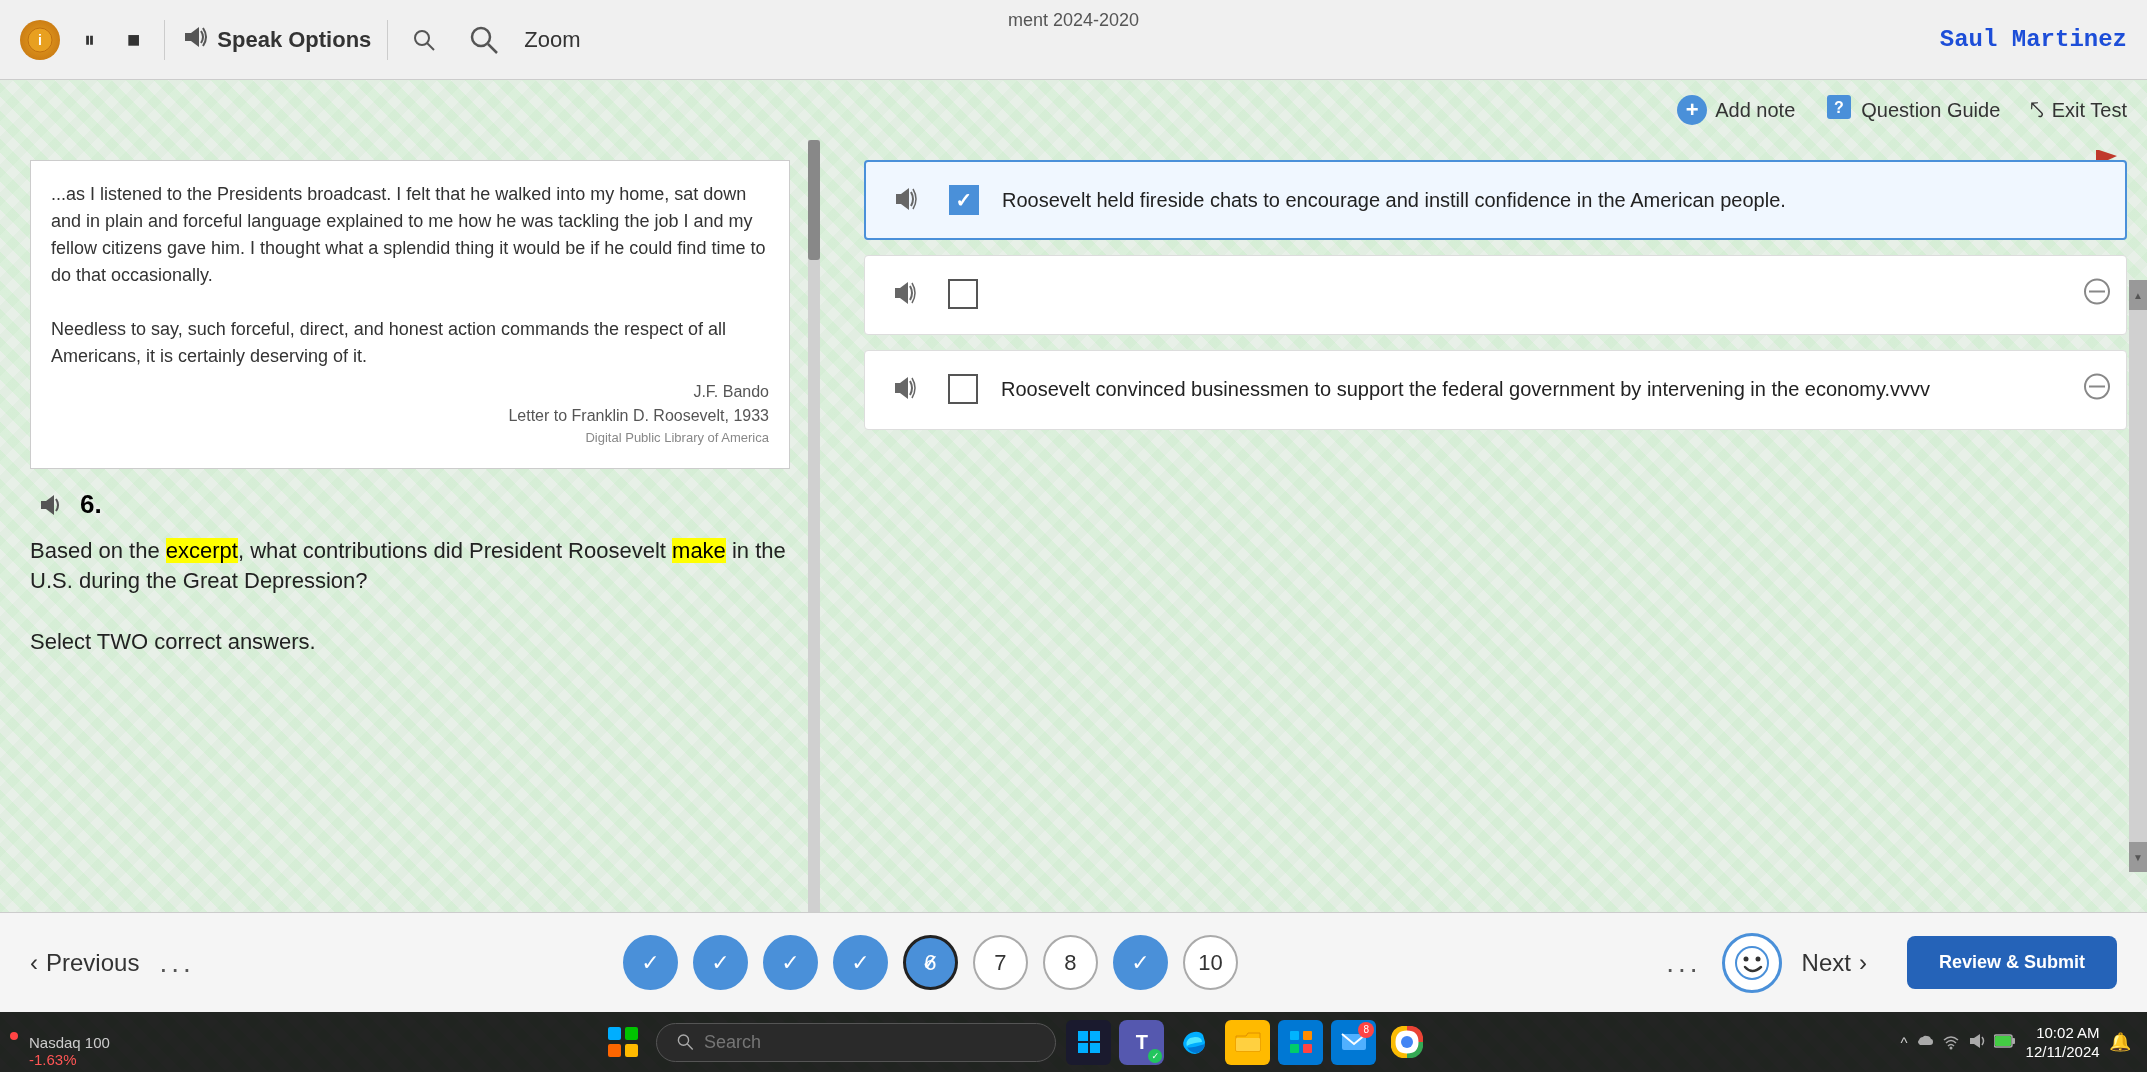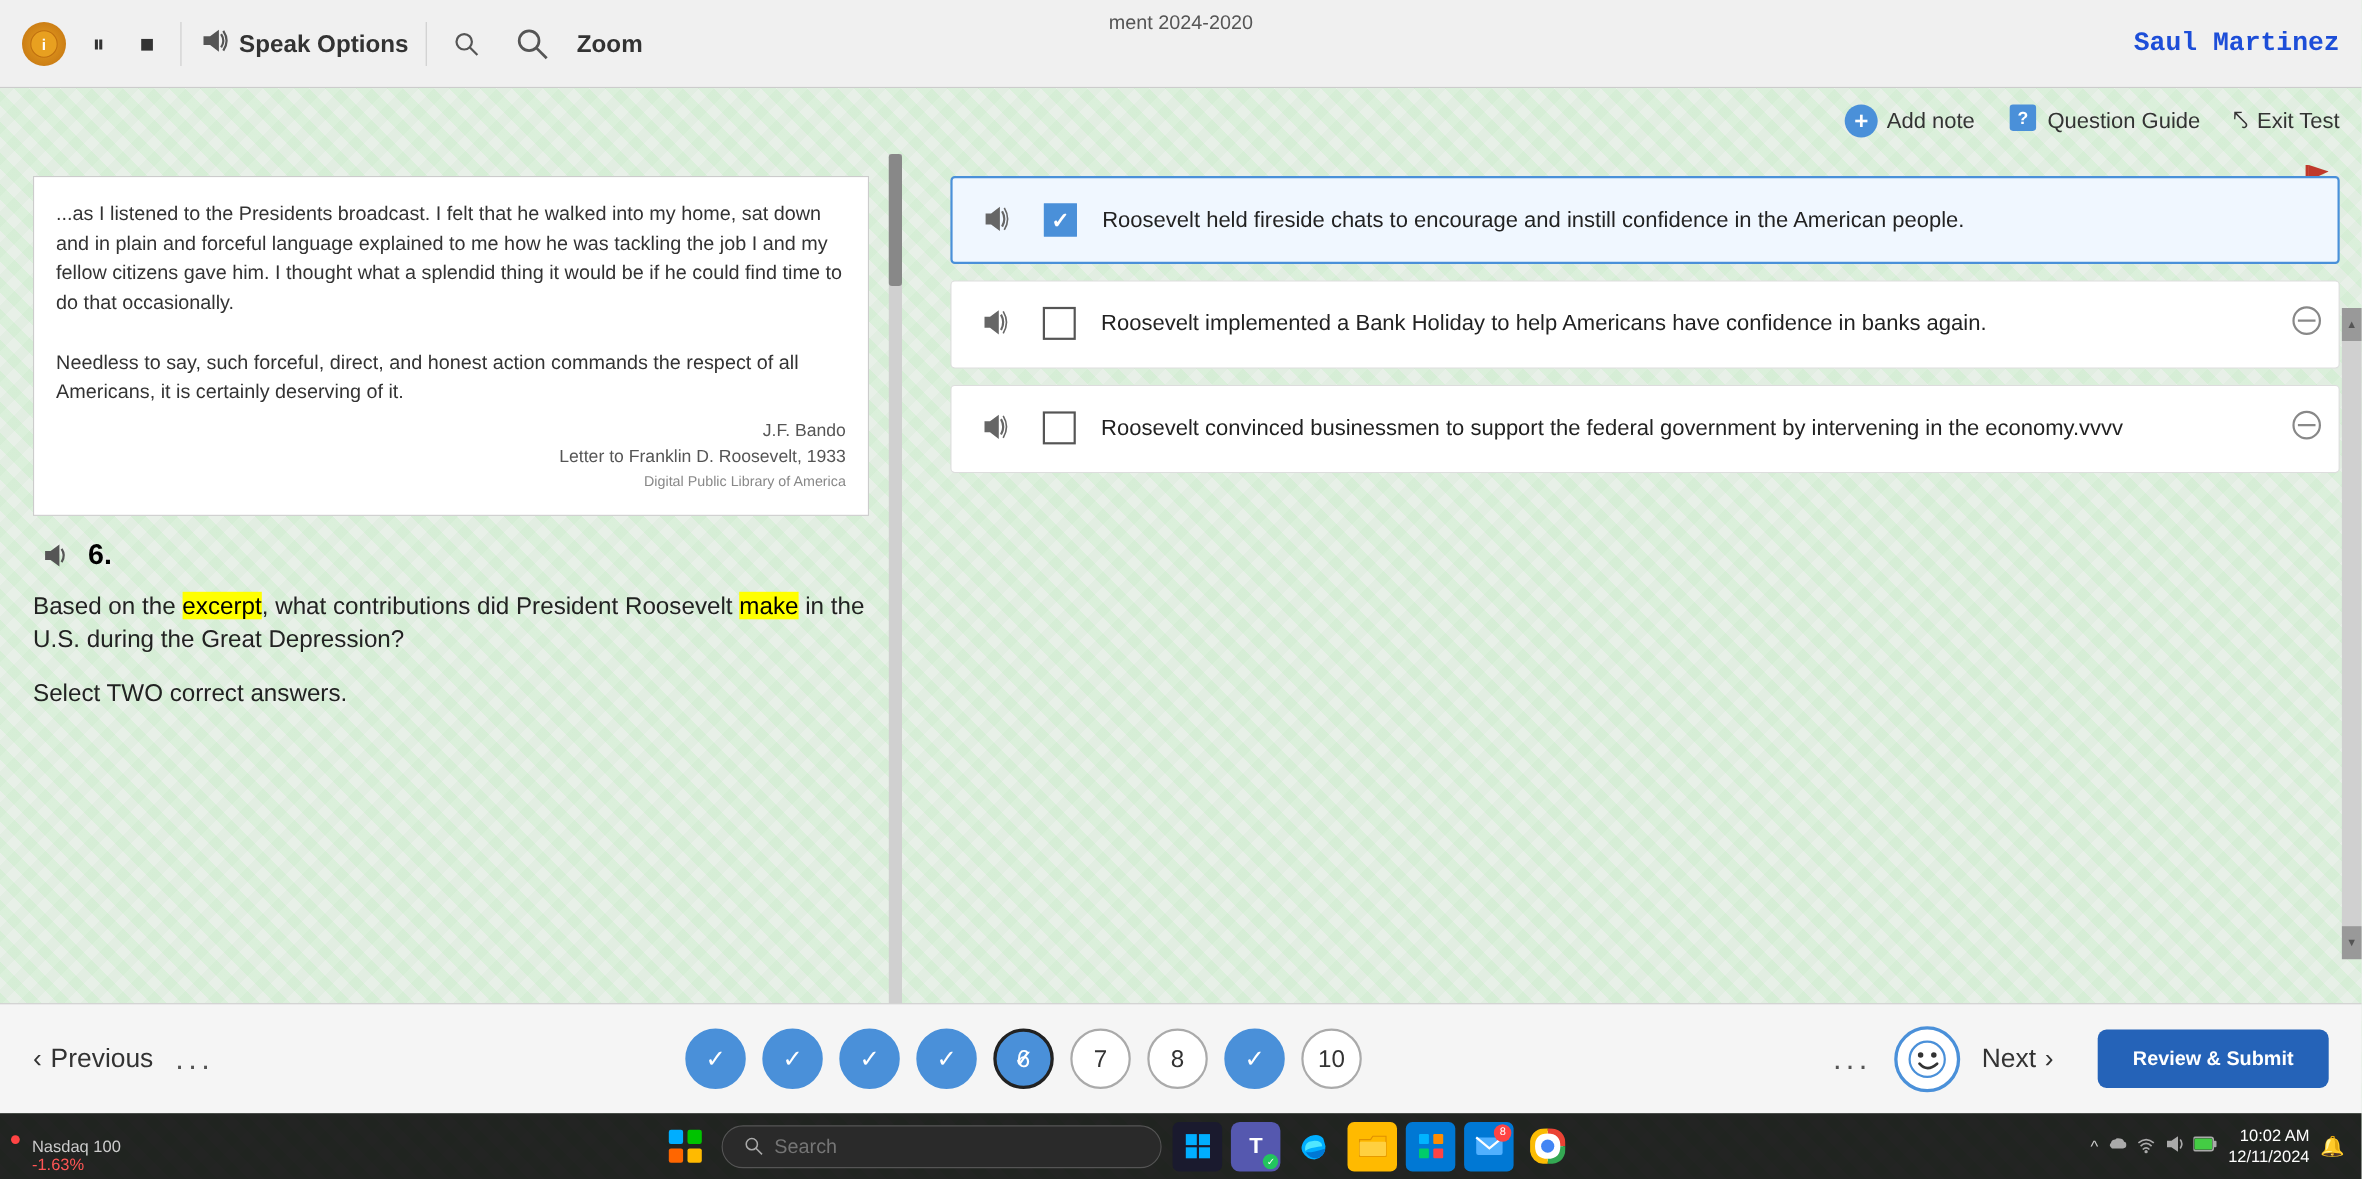--- a/index.html
+++ b/index.html
@@ -211,21 +211,21 @@
       gap: 10px;
       font-size: 26px;
       font-weight: bold;
       margin-bottom: 15px;
     }
 
     .question-text {
       font-size: 22px;
       line-height: 1.4;
       color: #222;
-      margin-bottom: 20px;
+      margin-bottom: 32px;
     }
 
     .question-text mark {
       background: yellow;
       font-weight: normal;
     }
 
     .select-instructions {
       font-size: 22px;
       color: #222;
@@ -690,21 +690,21 @@
         <line x1="15" y1="15" x2="22" y2="22" stroke="#555" stroke-width="2"></line>
       </svg>
     </button>
     <button class="toolbar-btn">
       <svg width="32" height="32" viewBox="0 0 32 32">
         <circle cx="13" cy="13" r="9" stroke="#555" stroke-width="2.5" fill="none"></circle>
         <line x1="20" y1="20" x2="29" y2="29" stroke="#555" stroke-width="2.5"></line>
       </svg>
     </button>
 
-    <span style="font-size:22px;font-weight:bold;color:#333;">Zoom</span>
+    <span style="font-size:22px;font-weight:normal;color:#333;">Zoom</span>
   </div>
 
   <div class="toolbar-right">
     <span class="user-name">Saul Martinez</span>
   </div>
 </div>
 
 <div class="secondary-toolbar">
   <div class="toolbar-action">
     <div class="action-icon add-note-icon">+</div>
@@ -792,21 +792,20 @@
       <button class="speak-btn-small">
         <svg width="26" height="26" viewBox="0 0 26 26">
           <polygon points="3,8 3,18 8,18 16,24 16,2 8,8" fill="#666"></polygon>
           <path d="M18,6 Q22,13 18,20" stroke="#666" stroke-width="2" fill="none"></path>
           <path d="M20,3 Q26,13 20,23" stroke="#666" stroke-width="1.5" fill="none"></path>
         </svg>
       </button>
       <div class="checkbox-area">
         <div class="checkbox"></div>
       </div>
-      <div class="answer-text">Roosevelt implemented a Bank Holiday to help Americans have confidence in banks again.</div>
       <button class="eliminate-btn">
         <svg width="28" height="28" viewBox="0 0 28 28">
           <circle cx="14" cy="14" r="12" stroke="#888" stroke-width="2" fill="none"></circle>
           <line x1="6" y1="14" x2="22" y2="14" stroke="#888" stroke-width="2"></line>
         </svg>
       </button>
     </div>
 
     <div class="answer-option">
       <button class="speak-btn-small">

